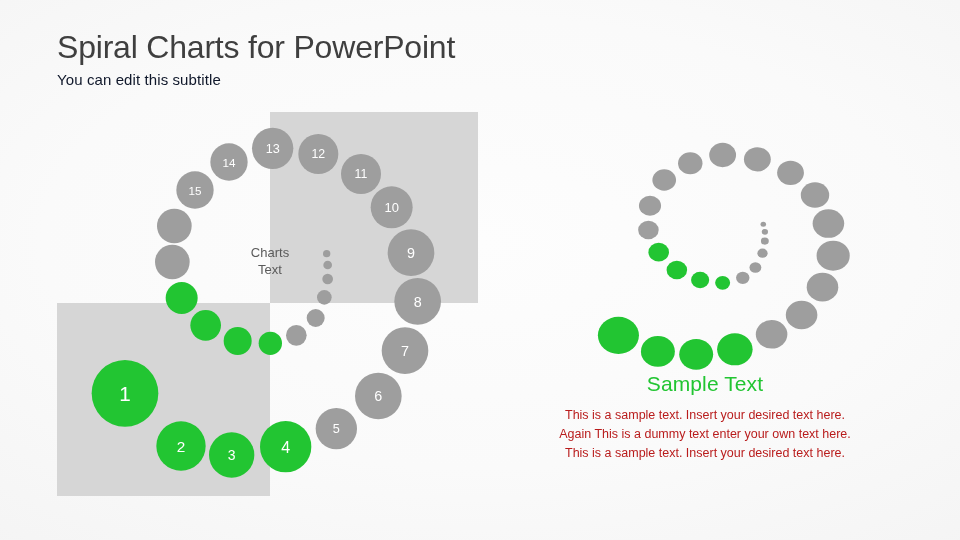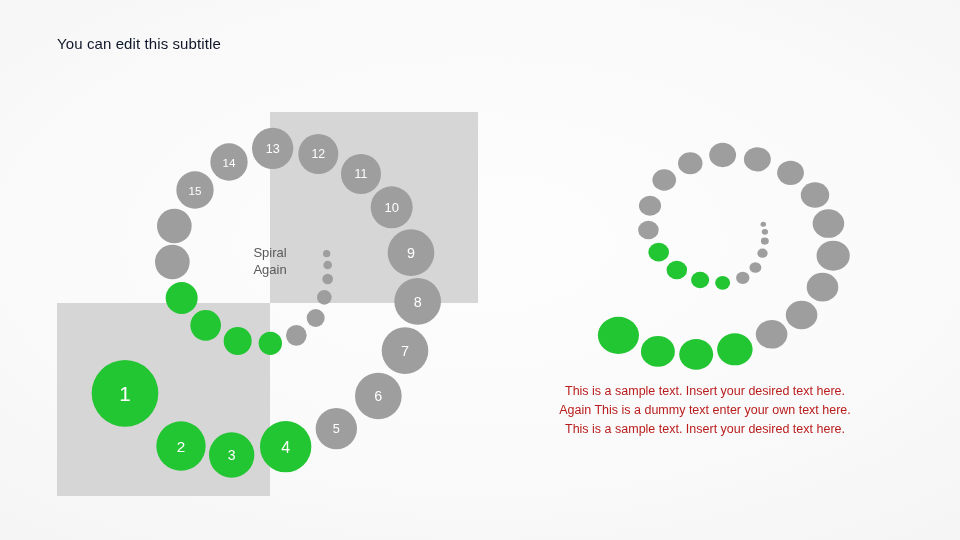--- a/index.html
+++ b/index.html
@@ -94,20 +94,21 @@
     margin-top: 10px;
     font-size: 12.5px;
     line-height: 1.52;
     color: #b91c1c;
   }
 </style>
 </head>
 <body>
 
 <div id="title-block">
+  <div id="slide-title">Spiral Charts for PowerPoint</div>
   <div id="slide-subtitle">You can edit this subtitle</div>
 </div>
 
 <div class="quad-panel" id="quad-panel-tr"></div>
 <div class="quad-panel" id="quad-panel-bl"></div>
 
 <div class="spiral-stage" id="spiral-main">
   <svg viewBox="0 0 1350 1230" preserveAspectRatio="none">
     <g id="main-inner-nodes">
         <circle cx="388" cy="378" r="52" fill="#9e9e9e"></circle>
@@ -152,22 +153,22 @@
         <text x="683" y="146" class="node-label" font-size="38">13</text>
         <circle cx="552" cy="186" r="56" fill="#9e9e9e"></circle>
         <text x="552" y="187" class="node-label" font-size="35">14</text>
         <circle cx="450" cy="270" r="56" fill="#9e9e9e"></circle>
         <text x="450" y="271" class="node-label" font-size="35">15</text>
       </g>
   </svg>
 </div>
 
 <div id="center-label">
-  <div>Spiral</div>
-  <div>Again</div>
+  <div>Charts</div>
+  <div>Text</div>
 </div>
 
 <div class="spiral-stage" id="spiral-small">
   <svg viewBox="0 0 760 700" preserveAspectRatio="none">
     <g id="secondary-nodes">
         <circle cx="148" cy="575" r="52" fill="#22c532"></circle>
         <circle cx="248" cy="620" r="43" fill="#22c532"></circle>
         <circle cx="345" cy="628" r="43" fill="#22c532"></circle>
         <circle cx="443" cy="614" r="45" fill="#22c532"></circle>
         <circle cx="536" cy="572" r="40" fill="#9e9e9e"></circle>
@@ -191,14 +192,15 @@
         <circle cx="495" cy="385" r="15" fill="#9e9e9e"></circle>
         <circle cx="513" cy="345" r="13" fill="#9e9e9e"></circle>
         <circle cx="519" cy="311" r="10" fill="#9e9e9e"></circle>
         <circle cx="519" cy="285" r="8" fill="#9e9e9e"></circle>
         <circle cx="515" cy="264" r="7" fill="#9e9e9e"></circle>
       </g>
   </svg>
 </div>
 
 <div id="right-text-block">
+  <div id="right-heading">Sample Text</div>
   <div id="right-body">This is a sample text. Insert your desired text here. Again This is a dummy text enter your own text here. This is a sample text. Insert your desired text here.</div>
 </div>
 
 </body></html>

